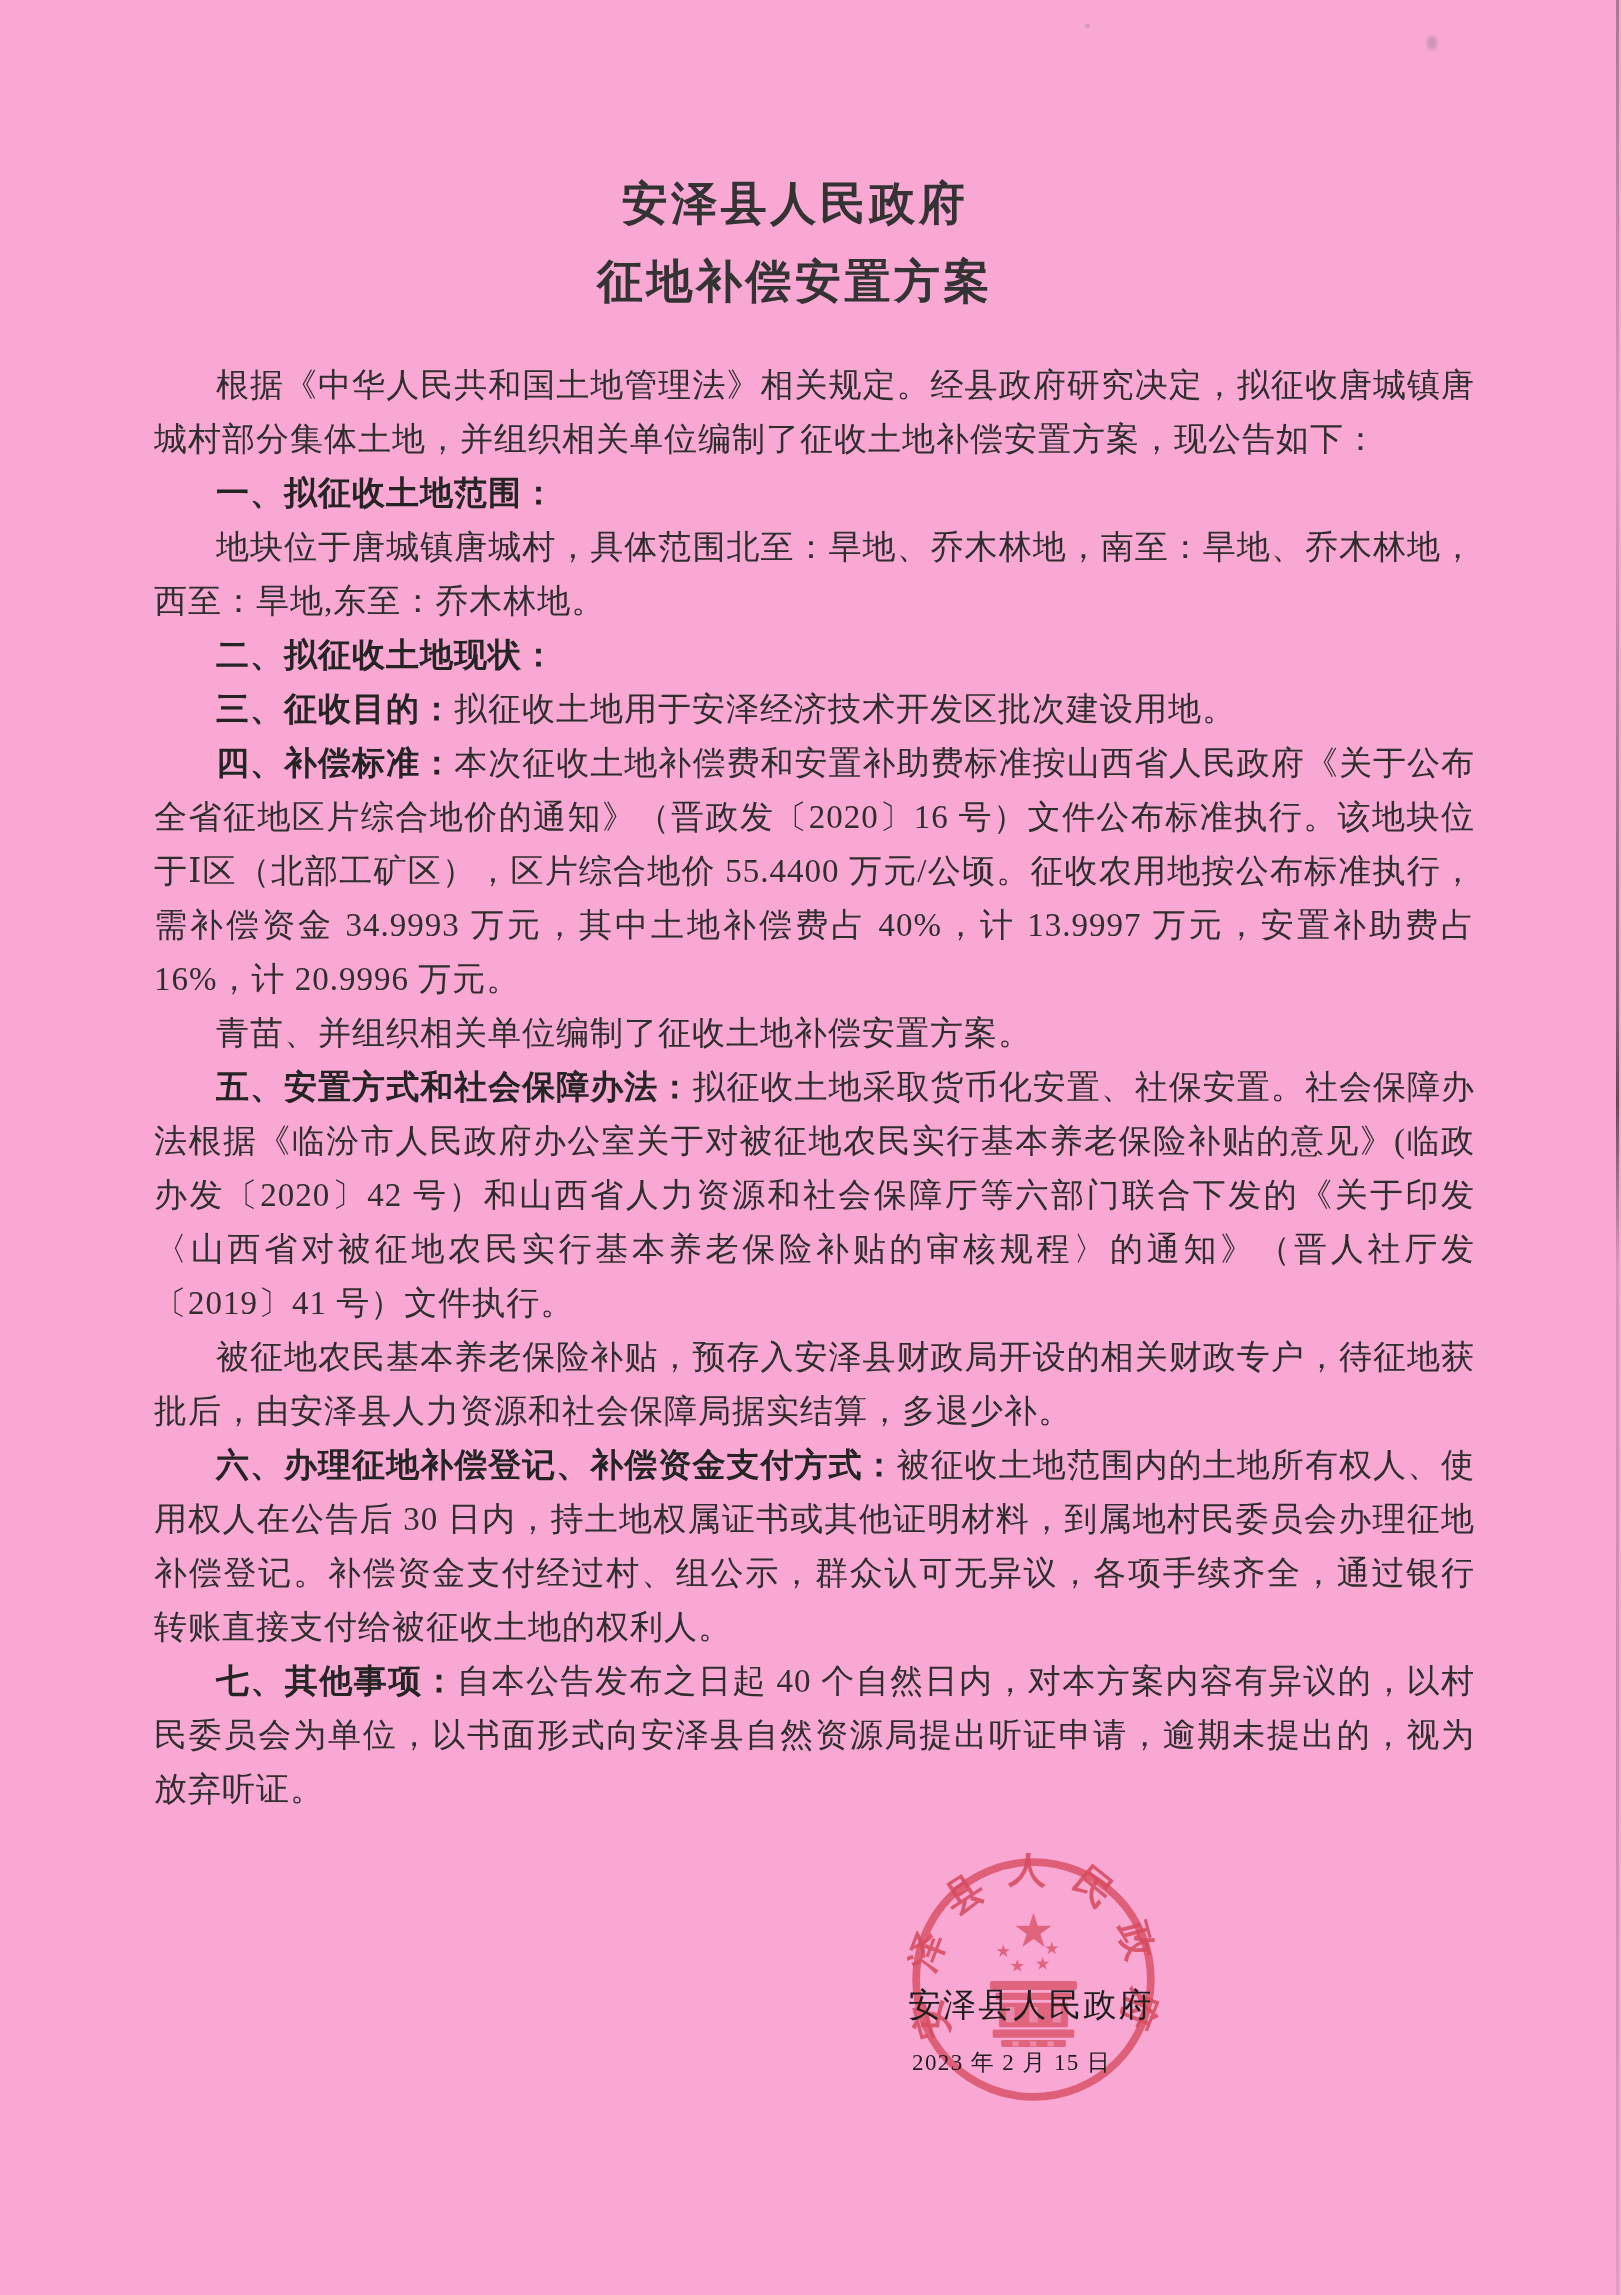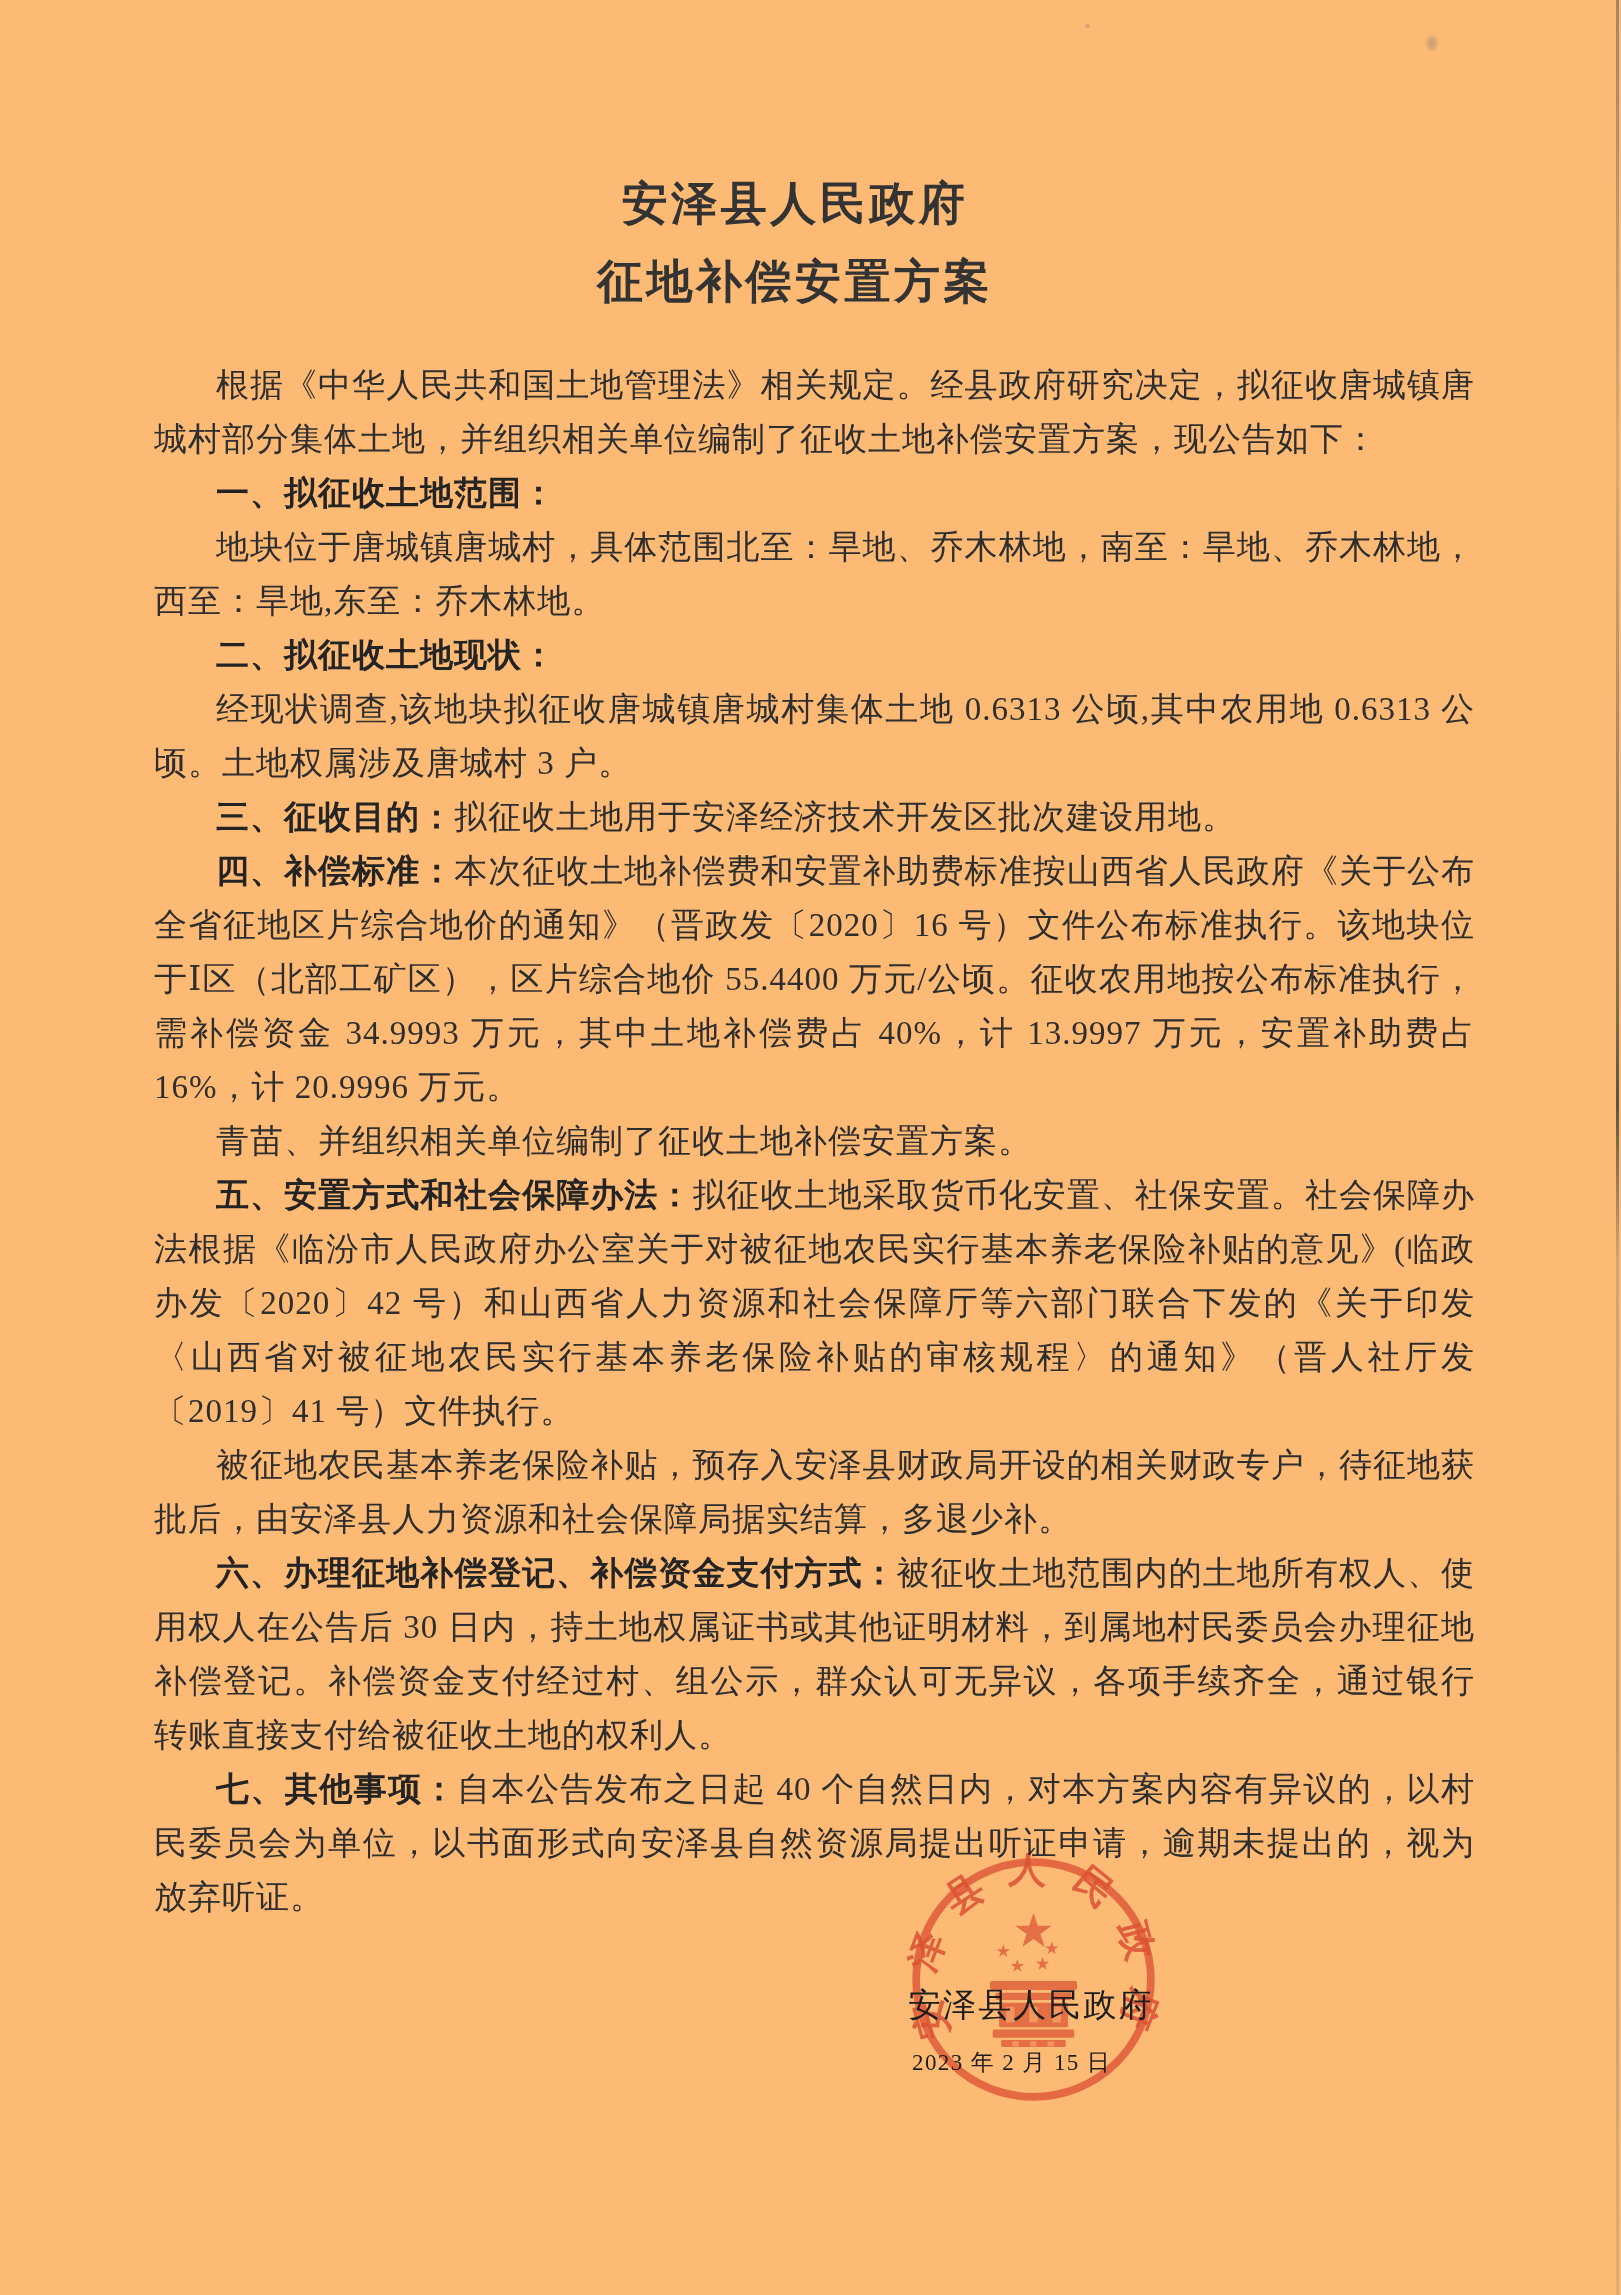--- a/index.html
+++ b/index.html
@@ -5,21 +5,21 @@
   html, body {
     margin: 0;
     padding: 0;
     background: #e8e8e8;
   }
   .page {
     position: relative;
     width: 1622px;
     height: 2295px;
     margin: 0 auto;
-    background: #fdba74;
+    background: #f9a8d4;
     overflow: hidden;
     font-family: "Liberation Serif", "DejaVu Serif", serif;
     color: #2a2a2a;
   }
   .title-block {
     position: absolute;
     top: 165px;
     left: 0;
     width: 1590px;
     text-align: center;
@@ -125,21 +125,20 @@
   <div class="title-block">
     <div>安泽县人民政府</div>
     <div>征地补偿安置方案</div>
   </div>
 
   <div class="content">
     <p><span class="lead"></span><span>根据《中华人民共和国土地管理法》相关规定。经县政府研究决定，拟征收唐城镇唐城村部分集体土地，并组织相关单位编制了征收土地补偿安置方案，现公告如下：</span></p>
     <p><span class="lead">一、拟征收土地范围：</span><span></span></p>
     <p><span class="lead"></span><span>地块位于唐城镇唐城村，具体范围北至：旱地、乔木林地，南至：旱地、乔木林地，西至：旱地,东至：乔木林地。</span></p>
     <p><span class="lead">二、拟征收土地现状：</span><span></span></p>
-    <p><span class="lead"></span><span>经现状调查,该地块拟征收唐城镇唐城村集体土地 0.6313 公顷,其中农用地 0.6313 公顷。土地权属涉及唐城村 3 户。</span></p>
     <p><span class="lead">三、征收目的：</span><span>拟征收土地用于安泽经济技术开发区批次建设用地。</span></p>
     <p><span class="lead">四、补偿标准：</span><span>本次征收土地补偿费和安置补助费标准按山西省人民政府《关于公布全省征地区片综合地价的通知》（晋政发〔2020〕16 号）文件公布标准执行。该地块位于Ⅰ区（北部工矿区），区片综合地价 55.4400 万元/公顷。征收农用地按公布标准执行，需补偿资金 34.9993 万元，其中土地补偿费占 40%，计 13.9997 万元，安置补助费占 16%，计 20.9996 万元。</span></p>
     <p><span class="lead"></span><span>青苗、并组织相关单位编制了征收土地补偿安置方案。</span></p>
     <p><span class="lead">五、安置方式和社会保障办法：</span><span>拟征收土地采取货币化安置、社保安置。社会保障办法根据《临汾市人民政府办公室关于对被征地农民实行基本养老保险补贴的意见》(临政办发〔2020〕42 号）和山西省人力资源和社会保障厅等六部门联合下发的《关于印发〈山西省对被征地农民实行基本养老保险补贴的审核规程〉的通知》（晋人社厅发〔2019〕41 号）文件执行。</span></p>
     <p><span class="lead"></span><span>被征地农民基本养老保险补贴，预存入安泽县财政局开设的相关财政专户，待征地获批后，由安泽县人力资源和社会保障局据实结算，多退少补。</span></p>
     <p><span class="lead">六、办理征地补偿登记、补偿资金支付方式：</span><span>被征收土地范围内的土地所有权人、使用权人在公告后 30 日内，持土地权属证书或其他证明材料，到属地村民委员会办理征地补偿登记。补偿资金支付经过村、组公示，群众认可无异议，各项手续齐全，通过银行转账直接支付给被征收土地的权利人。</span></p>
     <p><span class="lead">七、其他事项：</span><span>自本公告发布之日起 40 个自然日内，对本方案内容有异议的，以村民委员会为单位，以书面形式向安泽县自然资源局提出听证申请，逾期未提出的，视为放弃听证。</span></p>
   </div>
 
   <div class="stamp">

